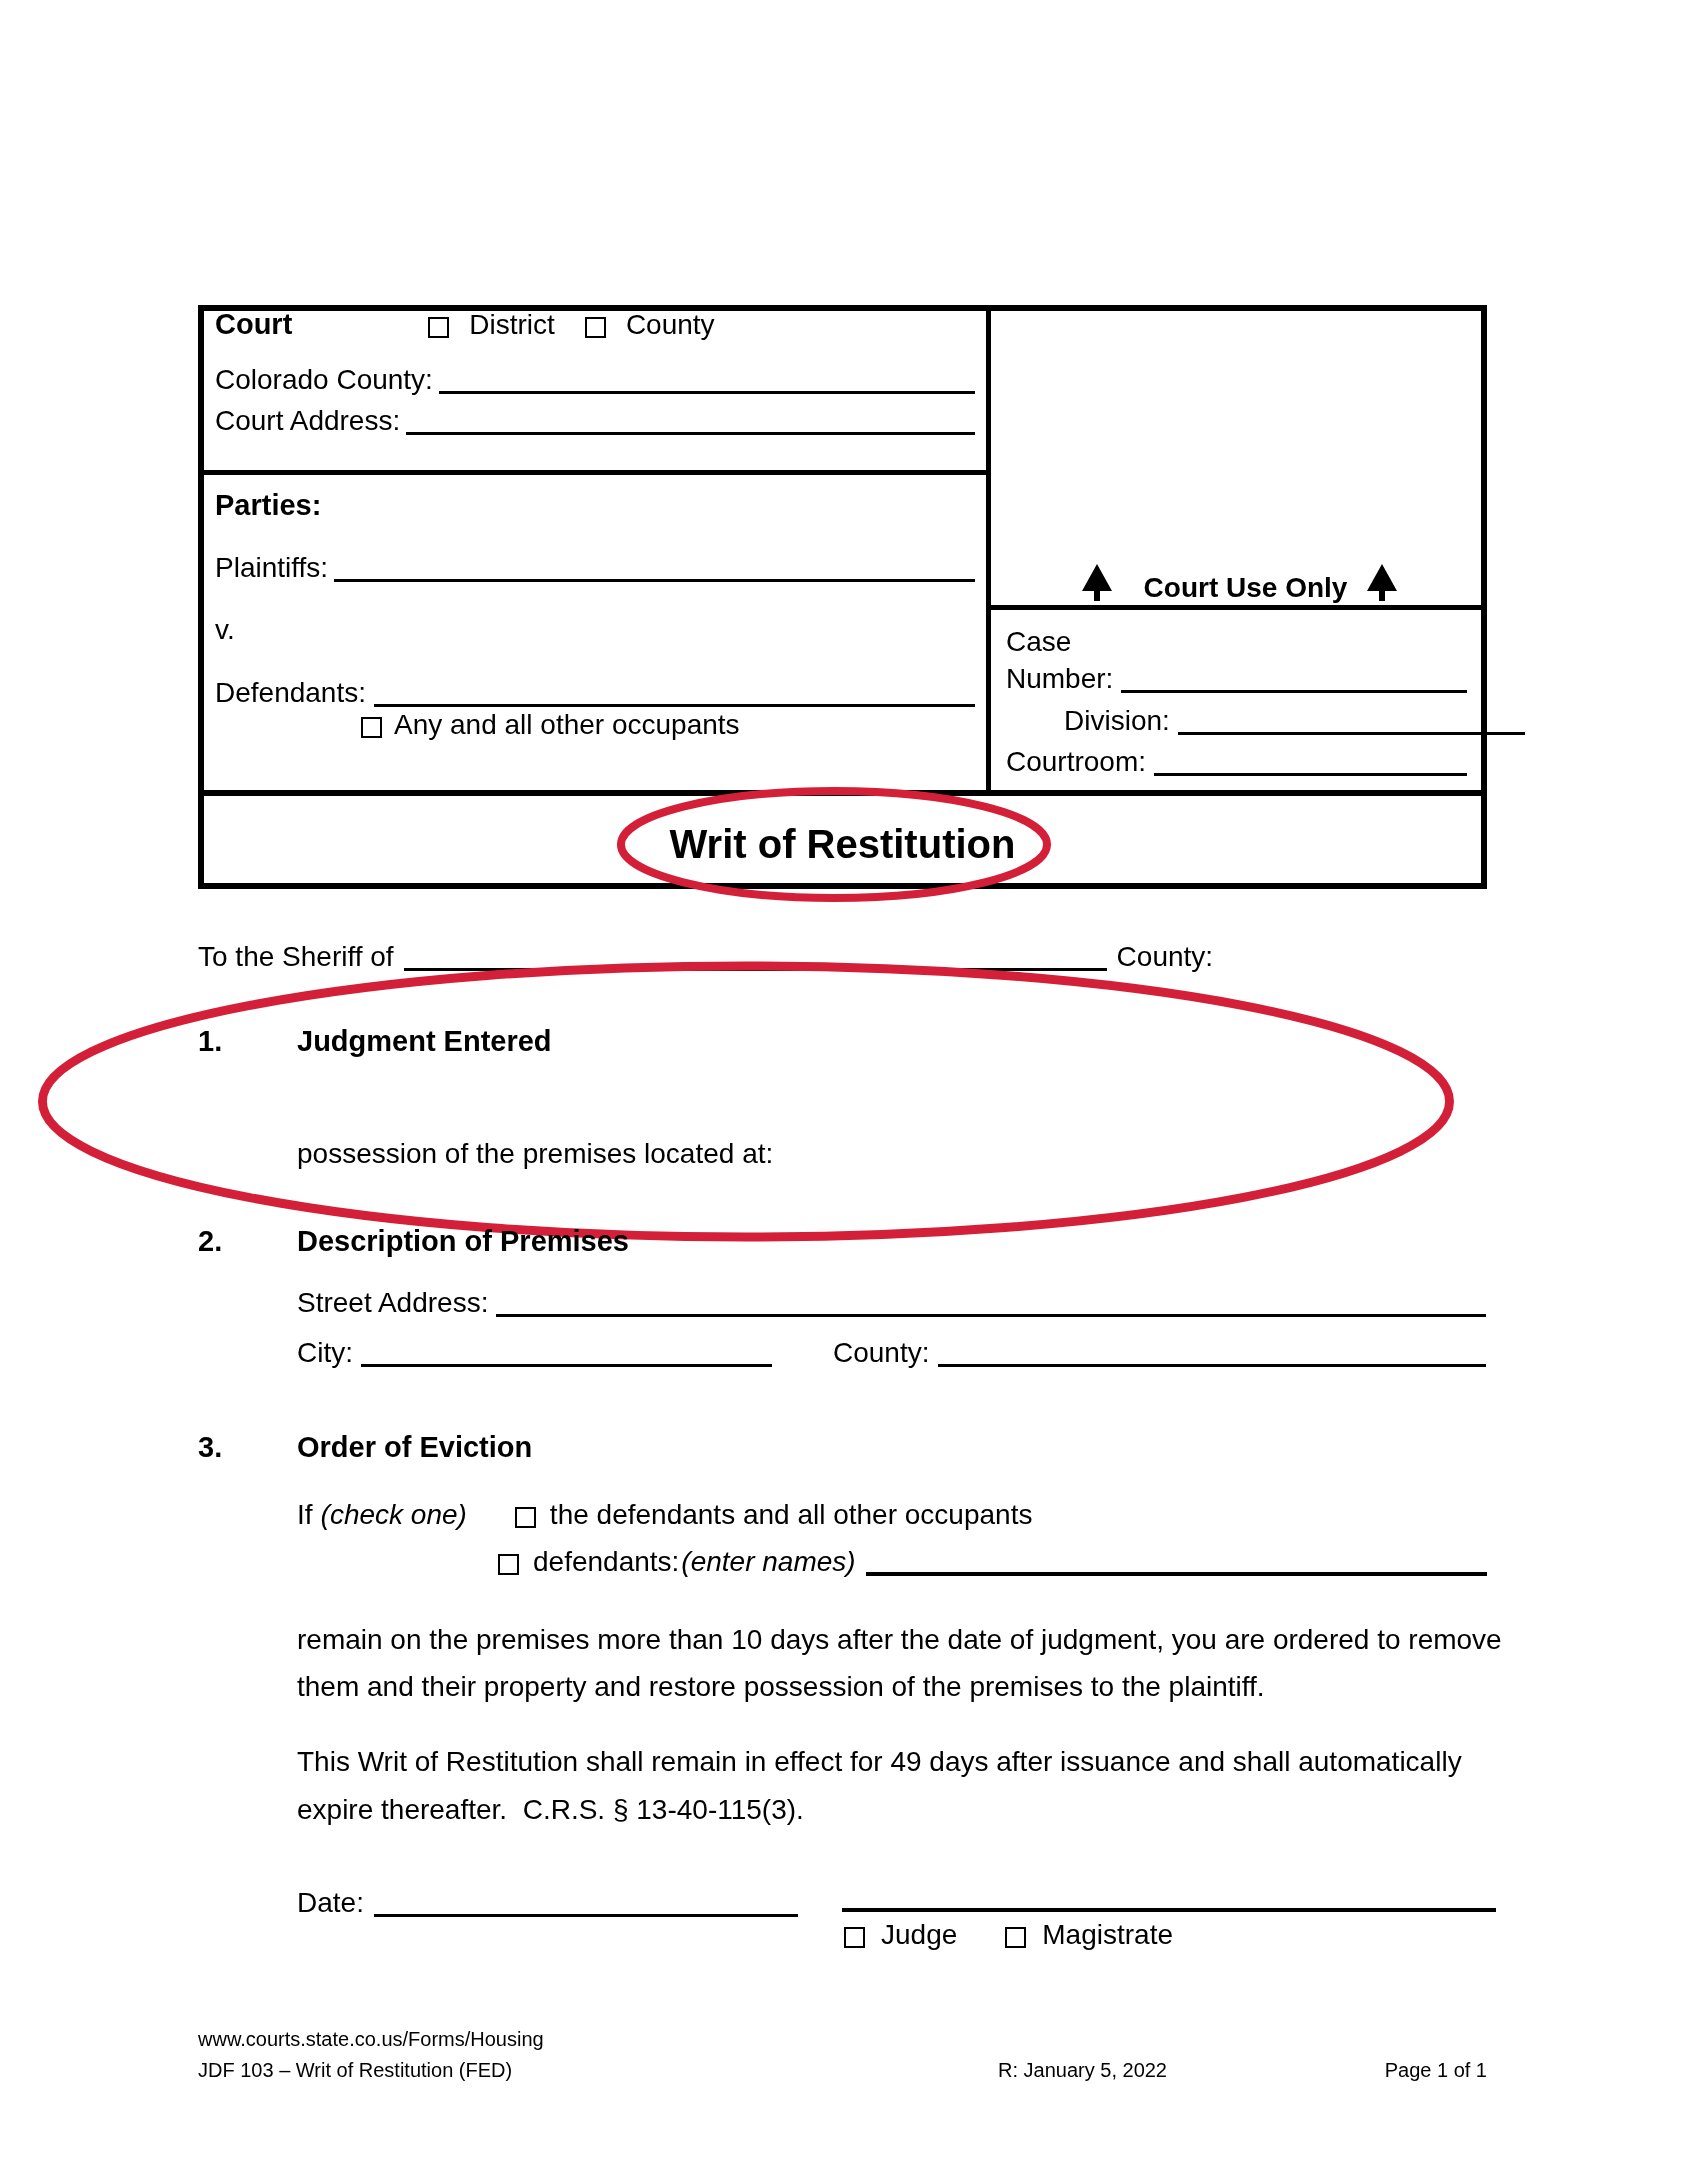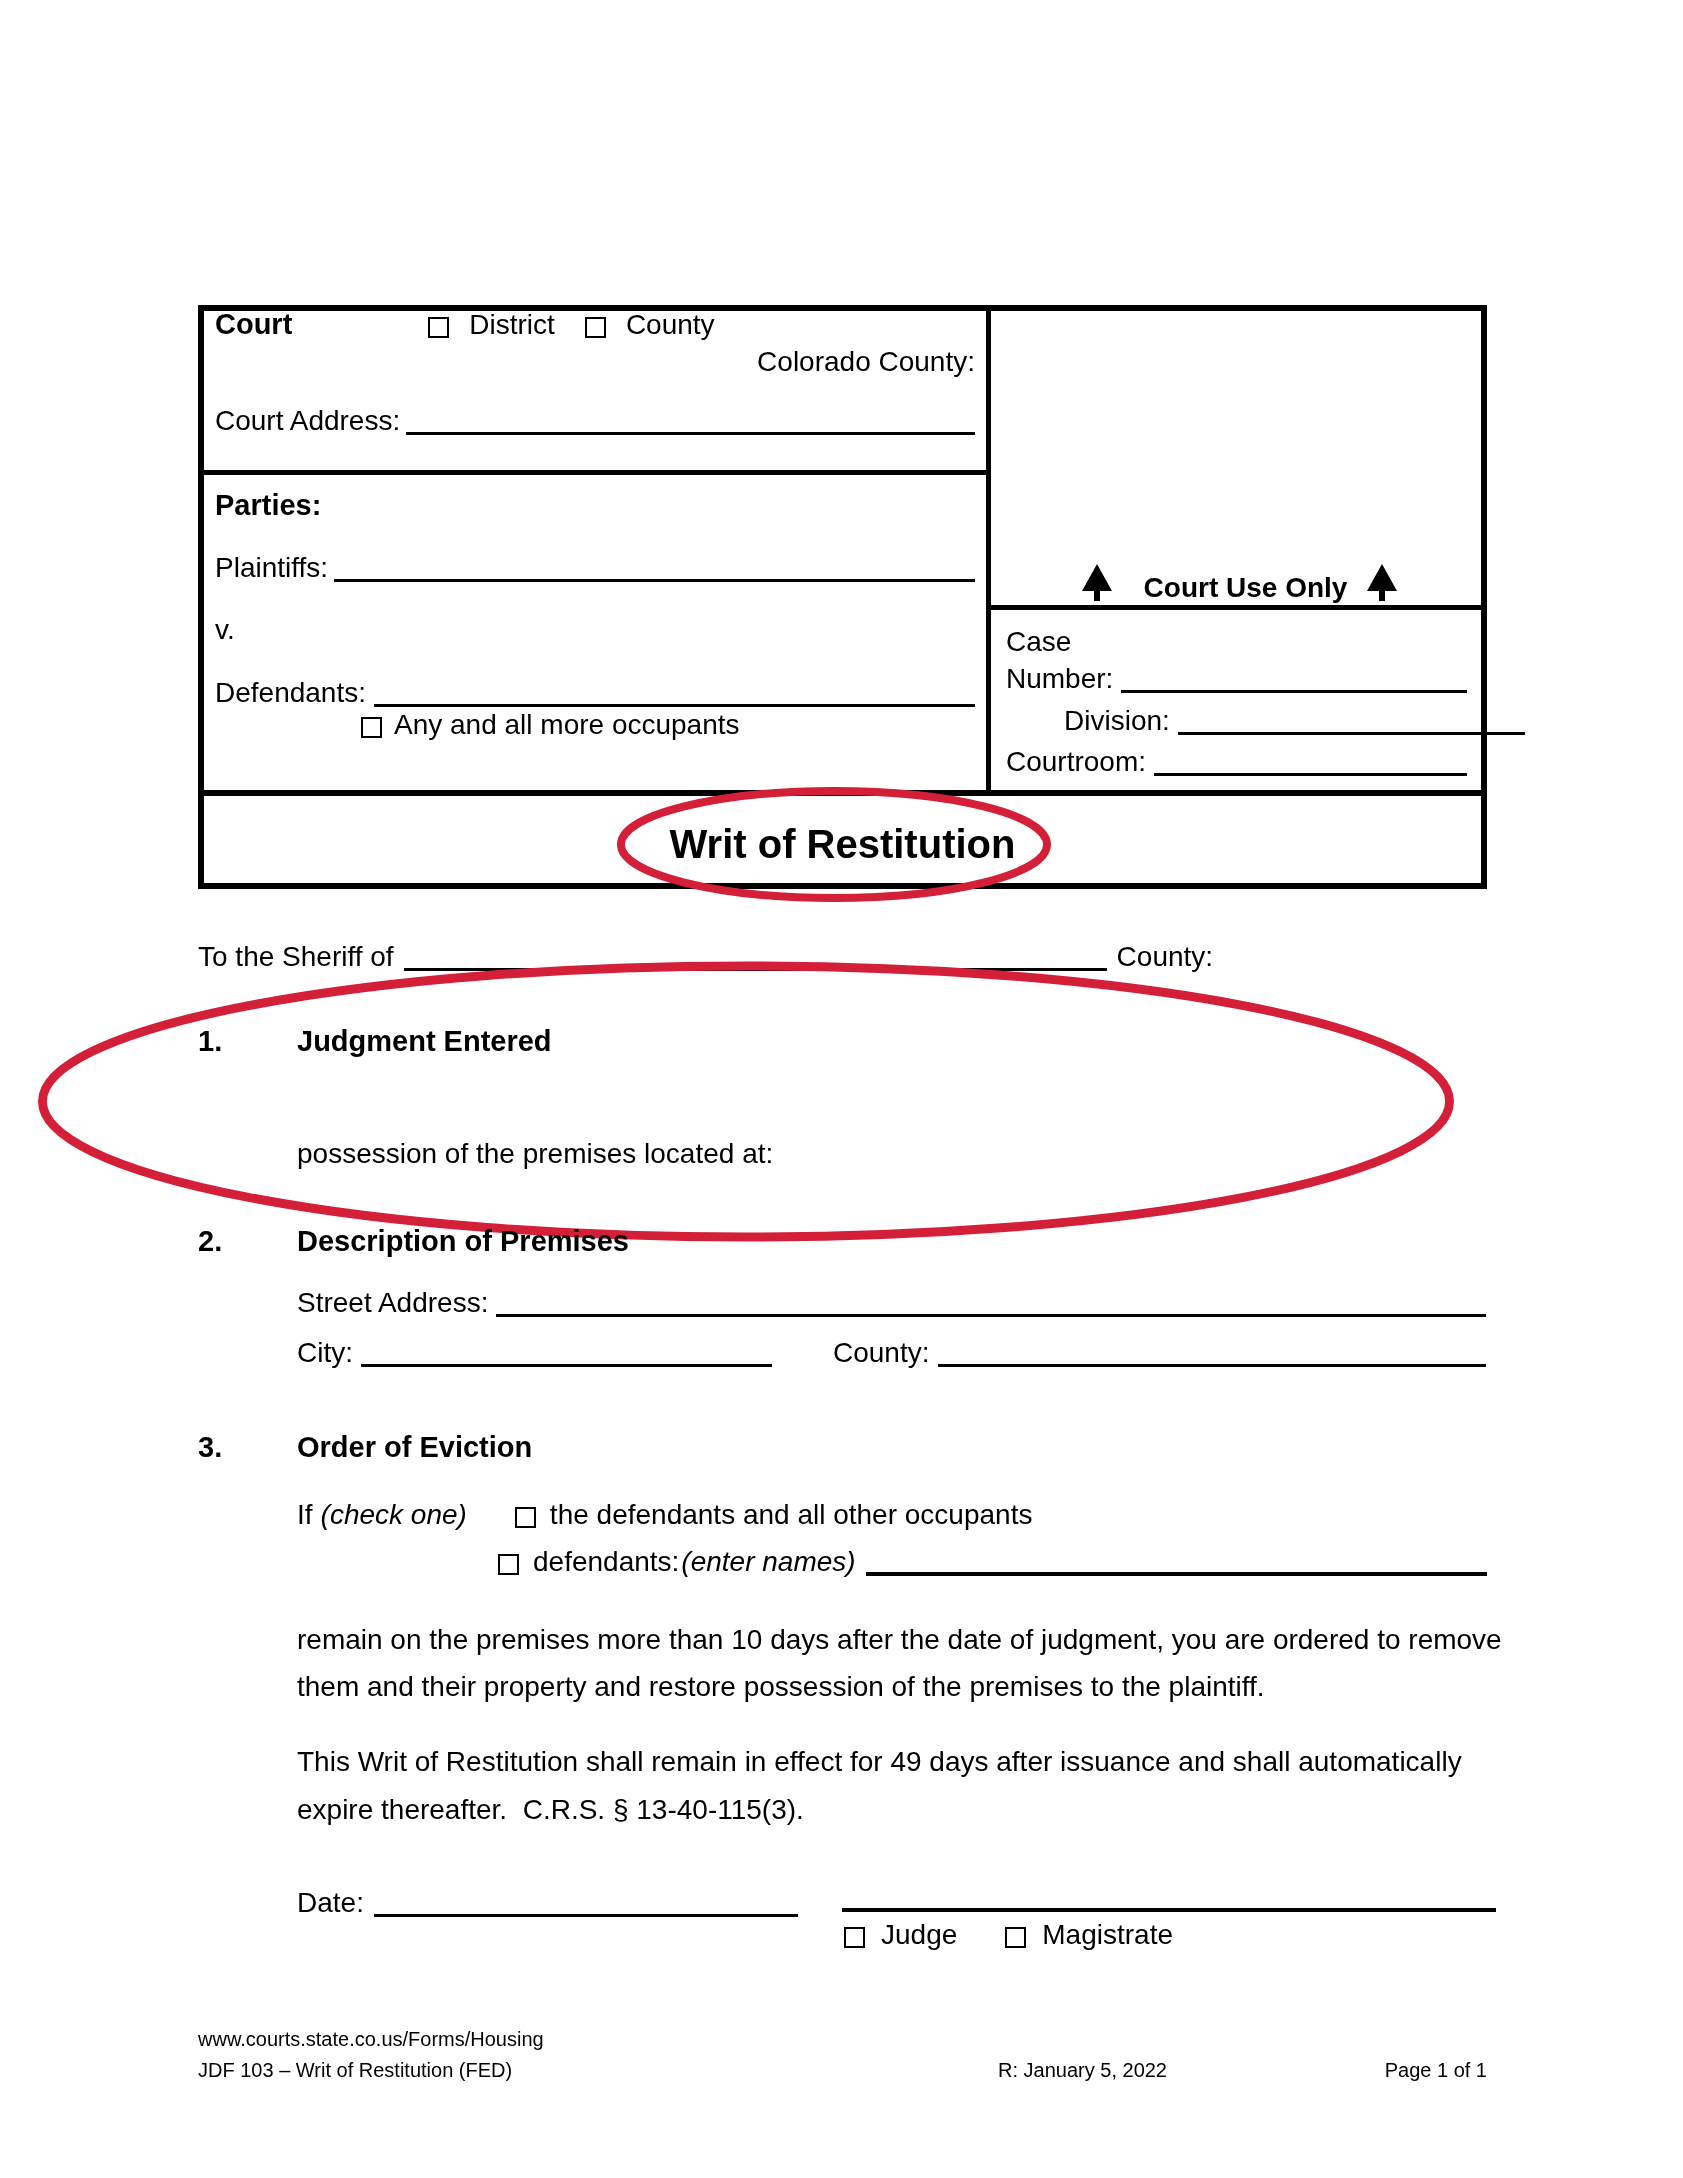--- a/index.html
+++ b/index.html
@@ -42,21 +42,21 @@
   <div class="divider" style="left:198px; top:790px; width:1289px; height:6px;"></div>
 
   <div class="row" style="left:215px; top:313px; width:762px; height:26px;gap:8px;">
     <span class="lbl b" style="font-size:29px;">Court</span>
     <span class="cb" style="margin-left:128px;"></span>
     <span class="lbl" style="margin-left:12px;">District</span>
     <span class="cb" style="margin-left:22px;"></span>
     <span class="lbl" style="margin-left:12px;">County</span>
   </div>
 
-  <div class="row" style="left:215px; top:347px; width:760px; height:30px;flex-direction:column;">
+  <div class="row" style="left:215px; top:364px; width:760px; height:30px;">
     <span class="lbl">Colorado County:</span>
     <span class="fill" style="margin-left:6px;"></span>
   </div>
 
   <div class="row" style="left:215px; top:405px; width:760px; height:30px;">
     <span class="lbl">Court Address:</span>
     <span class="fill" style="margin-left:6px;"></span>
   </div>
 
   <div class="row" style="left:215px; top:494px; height:26px;">
@@ -72,21 +72,21 @@
     <span class="lbl">v.</span>
   </div>
 
   <div class="row" style="left:215px; top:677px; width:760px; height:30px;">
     <span class="lbl">Defendants:</span>
     <span class="fill" style="margin-left:8px;"></span>
   </div>
 
   <div class="row" style="left:361px; top:715px; height:24px;">
     <span class="cb"></span>
-    <span class="lbl" style="margin-left:12px;">Any and all more occupants</span>
+    <span class="lbl" style="margin-left:12px;">Any and all other occupants</span>
   </div>
 
   <div class="row" style="left:992px; top:562px; width:495px; height:40px; justify-content:center;">
     <svg class="arrow-icon" width="30" height="38" viewBox="0 0 30 38">
       <polygon points="15,0 30,27 18,27 18,37 12,37 12,27 0,27" fill="#000"></polygon>
     </svg>
     <span class="lbl b" style="margin:0 20px 0 32px;">Court Use Only</span>
     <svg class="arrow-icon" width="30" height="38" viewBox="0 0 30 38">
       <polygon points="15,0 30,27 18,27 18,37 12,37 12,27 0,27" fill="#000"></polygon>
     </svg>

